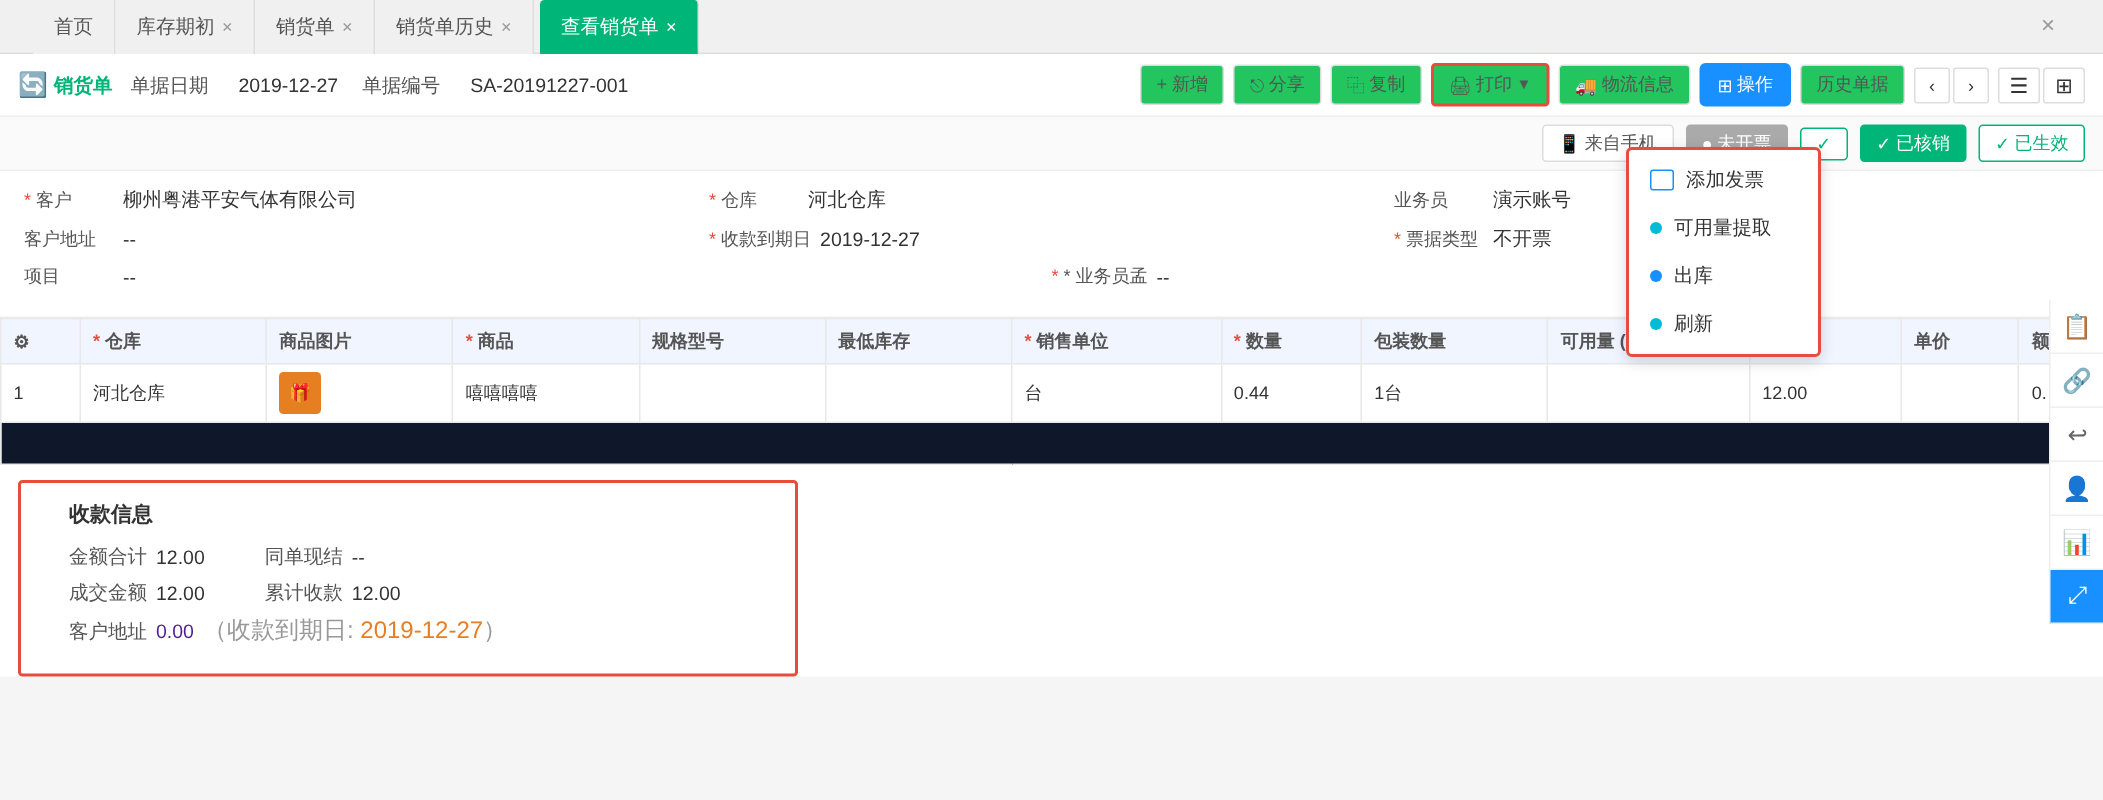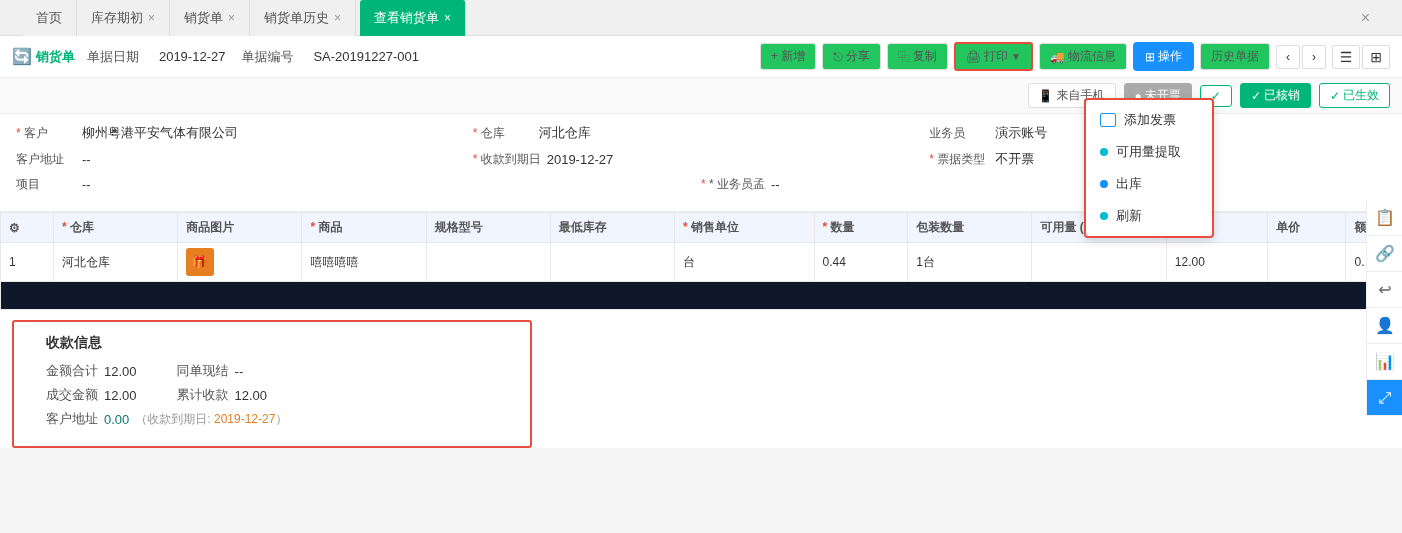--- a/index.html
+++ b/index.html
@@ -145,21 +145,21 @@
       font-weight: bold; font-size: 14px; margin-bottom: 10px;
     }
     .summary-row {
       display: flex; gap: 40px; margin-bottom: 6px;
     }
     .summary-item {
       display: flex; align-items: center; gap: 6px; text-align: center;
     }
     .summary-label { color: #555; font-size: 13px; }
     .summary-value { color: #333; font-size: 13px; }
-    .summary-value.red { color: #0f766e; }
+    .summary-value.red { color: #4c1d95; }
 
     
     .dropdown-menu {
       position: absolute;
       top: 98px; right: 188px;
       background: #fff;
       border: 1px solid #ddd;
       border-radius: 4px;
       box-shadow: 0 3px 10px rgba(0,0,0,0.15);
       min-width: 130px;
@@ -455,21 +455,21 @@
         </div>
         <div class="summary-item">
           <span class="summary-label">累计收款</span>
           <span class="summary-value">12.00</span>
         </div>
       </div>
       <div class="summary-row">
         <div class="summary-item">
           <span class="summary-label">客户地址</span>
           <span class="summary-value red">0.00</span>
-          <span style="color:#999;font-size:12px;">
+          <span style="color:#999;font-size:16px;">
             （收款到期日: <span style="color:#e67e22;">2019-12-27</span>）
           </span>
         </div>
       </div>
     </div>
   </div>
 
   <div class="dropdown-menu dropdown-outline">
     <div class="dropdown-item">
       <span style="display:inline-block;width:16px;height:14px;border:1.5px solid #1890ff;border-radius:2px;"></span>

